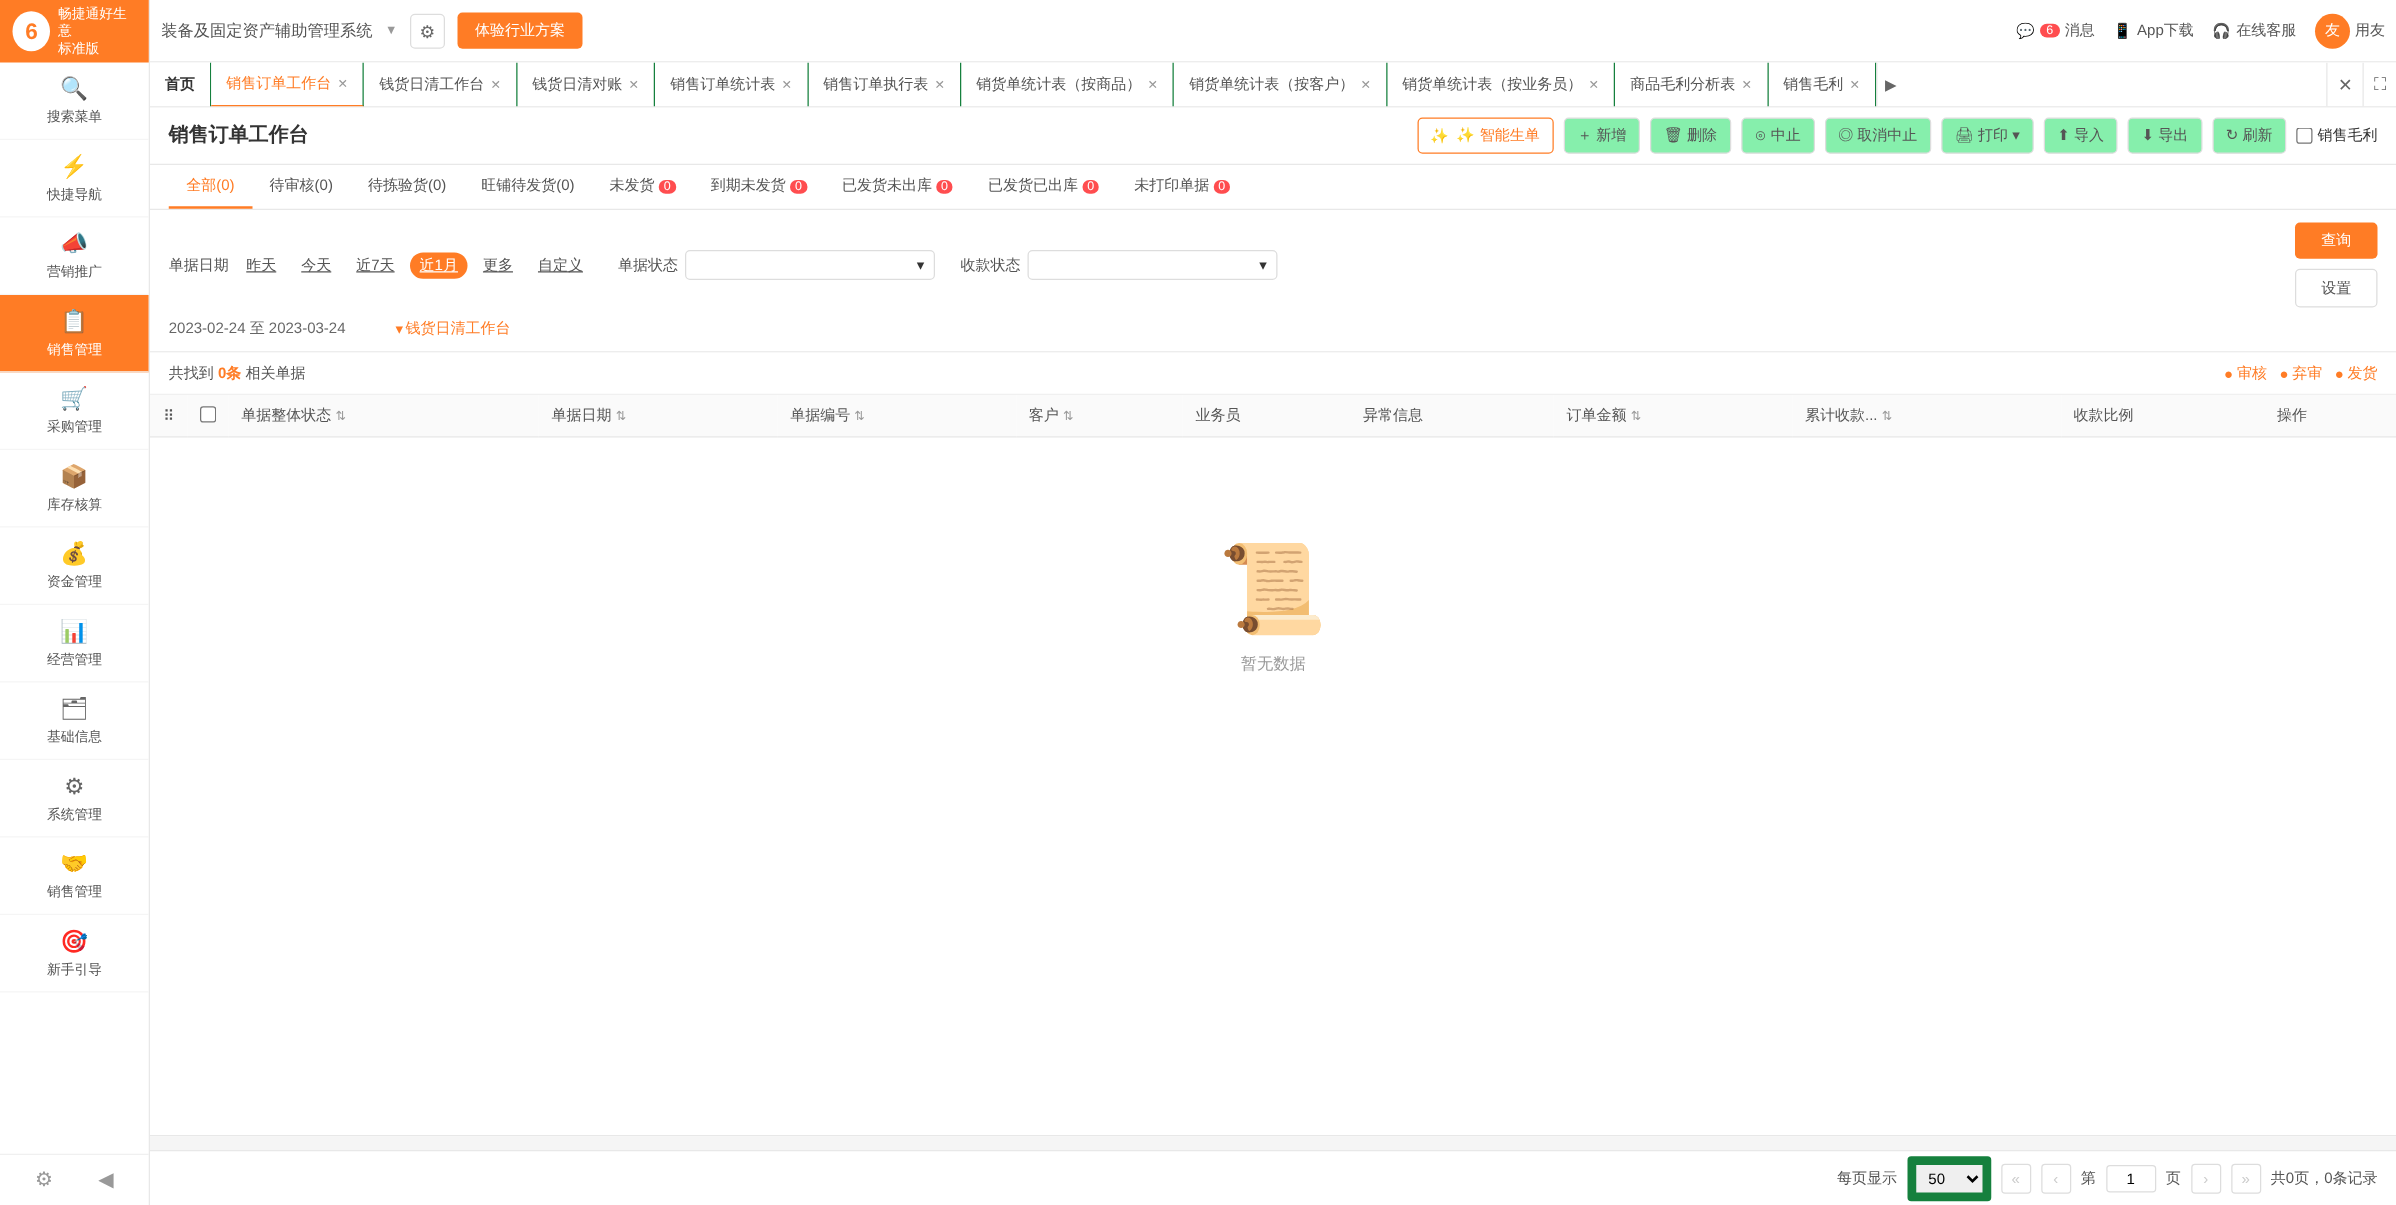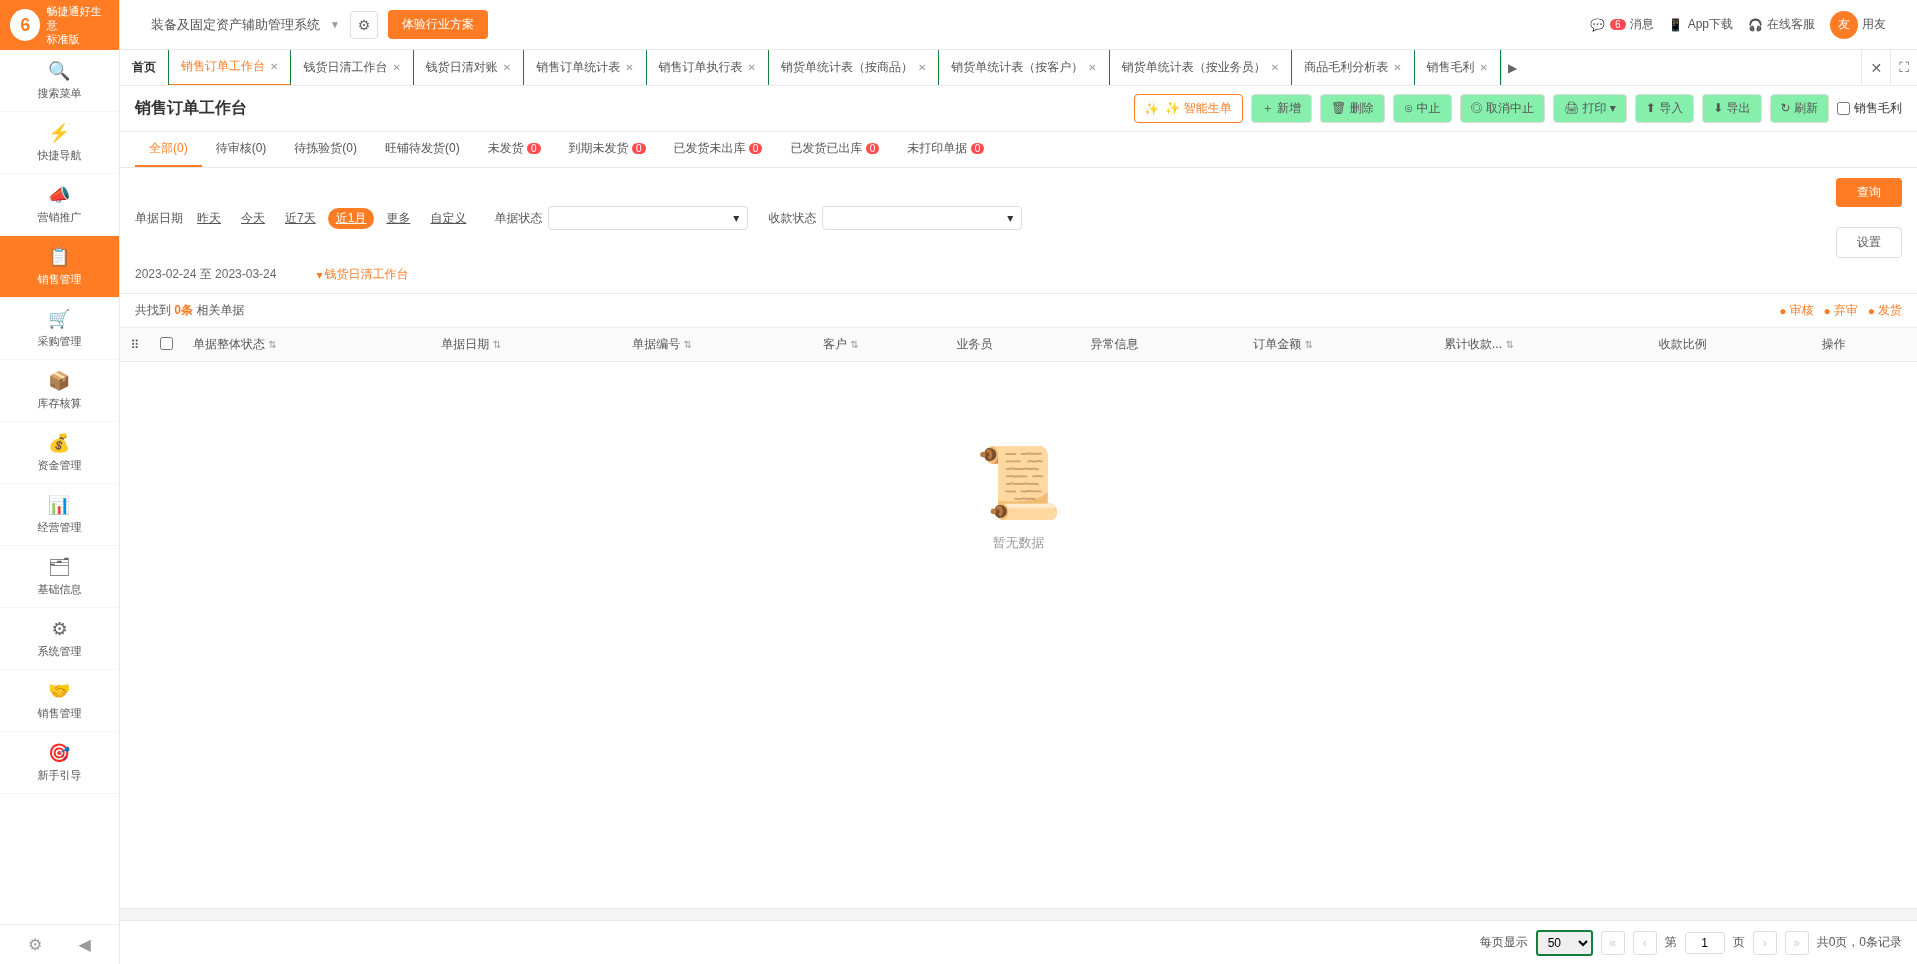--- a/index.html
+++ b/index.html
@@ -19,21 +19,21 @@
     .sidebar-item-icon { font-size: 18px; color: #666; }
     .sidebar-item-label { font-size: 11px; color: #555; }
     .sidebar-item.active .sidebar-item-label { color: #fff; }
     .sidebar-bottom { padding: 10px; display: flex; justify-content: space-around; border-top: 1px solid #f0f0f0; }
     .sidebar-bottom-btn { background: none; border: none; cursor: pointer; font-size: 16px; color: #999; }
 
     
     .main { flex: 1; display: flex; flex-direction: column; overflow: hidden; }
 
     
-    .topbar { height: 50px; background: #fff; border-bottom: 1px solid #e8e8e8; display: flex; align-items: center; padding: 0 31px; gap: 10px; flex-shrink: 0; }
+    .topbar { height: 50px; background: #fff; border-bottom: 1px solid #e8e8e8; display: flex; align-items: center; padding: 0 9px; gap: 10px; flex-shrink: 0; }
     .topbar-title { font-size: 13px; color: #555; display: flex; align-items: center; gap: 5px; }
     .topbar-title-arrow { color: #999; font-size: 10px; }
     .topbar-settings { width: 28px; height: 28px; border: 1px solid #ddd; border-radius: 4px; display: flex; align-items: center; justify-content: center; cursor: pointer; color: #666; font-size: 14px; }
     .topbar-industry-btn { background: #ff7c25; color: #fff; border: none; border-radius: 4px; padding: 6px 14px; font-size: 12px; cursor: pointer; }
     .topbar-right { margin-left: auto; display: flex; align-items: center; gap: 15px; }
     .topbar-right-item { display: flex; align-items: center; gap: 4px; color: #555; font-size: 12px; cursor: pointer; }
     .topbar-badge { background: #ff4d4f; color: #fff; border-radius: 10px; font-size: 10px; padding: 0 5px; min-width: 16px; text-align: center; }
     .topbar-avatar { width: 28px; height: 28px; background: #ff7c25; border-radius: 50%; display: flex; align-items: center; justify-content: center; color: #fff; font-size: 12px; }
 
     
@@ -91,21 +91,21 @@
     th .sort-icon { color: #999; font-size: 10px; }
     .checkbox-cell { width: 30px; text-align: center; }
 
     
     .empty-state { display: flex; flex-direction: column; align-items: center; justify-content: center; padding: 80px 20px; }
     .empty-text { color: #999; font-size: 13px; }
 
     
     .pagination { height: 44px; background: #fff; border-top: 1px solid #e8e8e8; display: flex; align-items: center; justify-content: flex-end; padding: 0 15px; gap: 8px; flex-shrink: 0; }
     .pagination-label { font-size: 12px; color: #555; }
-    .pagination-select { border: 2px solid #15803d; border-radius: 3px; padding: 3px 6px; font-size: 12px; }
+    .pagination-select { border: 7px solid #15803d; border-radius: 3px; padding: 3px 6px; font-size: 12px; }
     .pagination-btn { width: 24px; height: 24px; border: 1px solid #ddd; border-radius: 3px; display: flex; align-items: center; justify-content: center; cursor: pointer; color: #555; font-size: 12px; background: #fff; }
     .pagination-btn.disabled { color: #ccc; cursor: default; }
     .pagination-input { width: 40px; border: 1px solid #ddd; border-radius: 3px; padding: 3px 6px; text-align: center; font-size: 12px; }
     .pagination-total { font-size: 12px; color: #555; }
 
     
     .horizontal-scroll { height: 12px; background: #f5f5f5; border-top: 1px solid #e8e8e8; overflow-x: scroll; overflow-y: hidden; }
     .scroll-inner { width: 2000px; height: 1px; }
     ::-webkit-scrollbar { height: 8px; width: 8px; }
     ::-webkit-scrollbar-track { background: #f5f5f5; }
@@ -317,21 +317,21 @@
             <span>▾</span>
           </div>
         </div>
         <div class="filter-item">
           <span class="filter-label">收款状态</span>
           <div class="filter-select filter-select-wide">
             <span></span>
             <span>▾</span>
           </div>
         </div>
-        <div style="margin-left:auto;display:flex;flex-direction:column;gap:20px;">
+        <div style="margin-left:auto;display:flex;flex-direction:column;gap:8px;">
           <button class="btn-query">查询</button>
           <button class="btn-setting">设置</button>
         </div>
       </div>
       <div class="filter-row" style="margin-bottom:0;">
         <span class="filter-date-range">2023-02-24 至 2023-03-24</span>
         <div style="margin-left:20px;">
           <span class="expand-btn">
             <span>▾</span>
             <span>钱货日清工作台</span>

